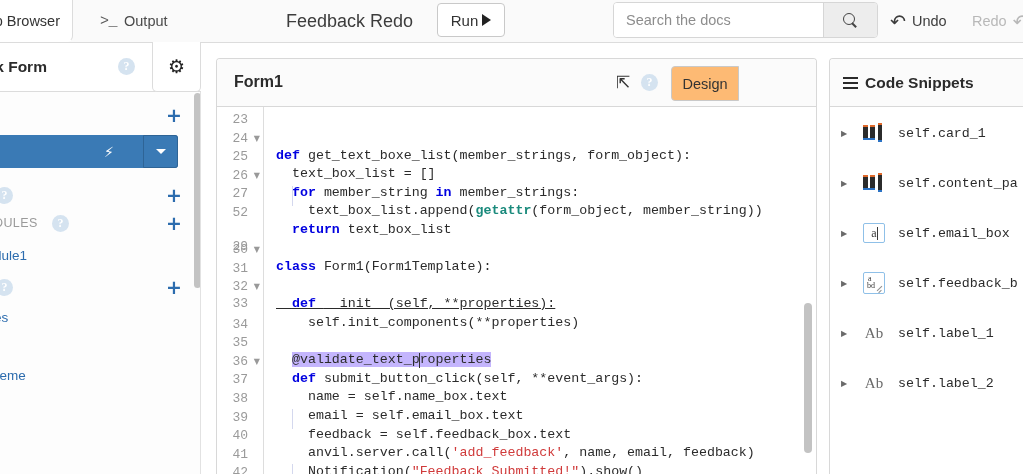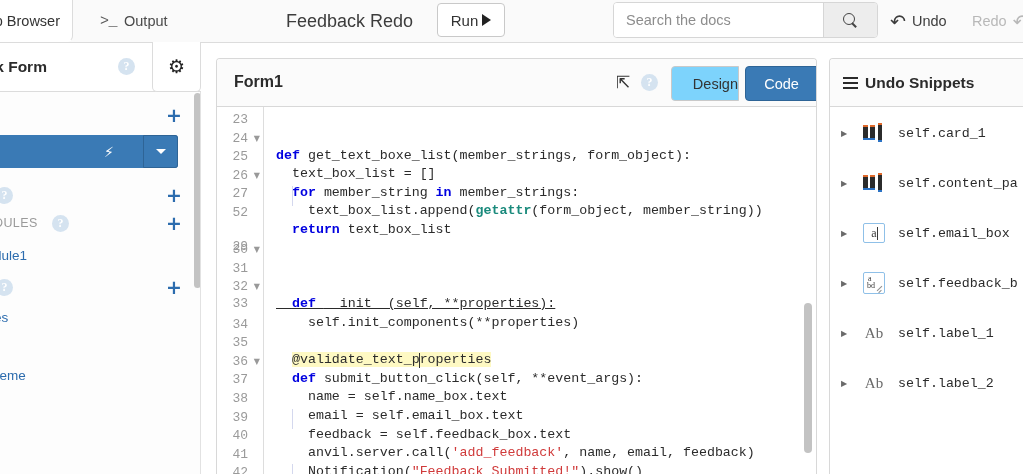--- a/index.html
+++ b/index.html
@@ -248,25 +248,24 @@
   }
   #ed-help-pos { position: absolute; left: 424px; top: 15px; }
 
   .seg {
     position: absolute; top: 7px; height: 35px;
     display: flex; align-items: center; justify-content: center;
     font-size: 14.5px; cursor: pointer;
   }
   #seg-design {
     left: 454px; width: 68px;
-    background: #7dd3fc;
+    background: #fdba74;
     border: 1px solid #c9c9c9;
     border-radius: 4px 0 0 4px;
     color: #333;
-    justify-content: flex-end;
   }
   #seg-code {
     left: 528px; width: 73px;
     background: #3a7ab5;
     border: 1px solid #2e6496;
     border-radius: 4px 0 0 4px;
     color: #ffffff;
   }
 
   #code-area {
@@ -299,21 +298,21 @@
     position: absolute; left: 12px;
     font-family: "Liberation Mono", monospace;
     font-size: 13.3px;
     line-height: 18.6px;
     color: #2b2b2b;
     white-space: pre;
   }
   .kw { color: #0000e0; font-weight: bold; }
   .bi { color: #1a8a7c; font-weight: bold; }
   .str { color: #d03a3a; }
-  .sel { background: #fef9c3; }
+  .sel { background: #c4b5fd; }
   .indent-guide {
     position: absolute; width: 1px; background: #d4d8ee;
   }
   #text-caret {
     position: absolute; width: 1px; height: 15px;
     background: #333;
   }
   #code-scrollbar {
     position: absolute; left: 587px; top: 196px;
     width: 8px; height: 150px;
@@ -538,23 +537,20 @@
 <div id="editor">
 
   <div id="ed-header">
     <div id="ed-title">Form1</div>
     <div id="ed-expand">⇱</div>
     <div id="ed-help-pos">
       <div class="qmark">?</div>
     </div>
     <div class="seg" id="seg-design">
       <span>Design</span>
-    </div>
-    <div class="seg" id="seg-code">
-      <span>Code</span>
     </div>
   </div>
 
   <div id="code-area">
     <div id="gutter">
         <div class="ln" style="top: 4px;">23</div>
         <div class="ln" style="top: 22.6px;">24</div>
         <div class="fold" style="top: 22.6px;">▼</div>
         <div class="ln" style="top: 41.2px;">25</div>
         <div class="ln" style="top: 59.8px;">26</div>
@@ -580,20 +576,21 @@
         <div class="ln" style="top: 357.4px;">42</div>
       </div>
     <div id="code-lines">
         <div class="cl" style="top: 4px;"></div>
         <div class="cl" style="top: 22.6px;"><span class="kw">def </span><span>get_text_boxe_list(member_strings, form_object):</span></div>
         <div class="cl" style="top: 41.2px;"><span>  text_box_list = []</span></div>
         <div class="cl" style="top: 59.8px;"><span>  </span><span class="kw">for </span><span>member_string </span><span class="kw">in </span><span>member_strings:</span></div>
         <div class="cl" style="top: 78.4px;"><span>    text_box_list.append(</span><span class="bi">getattr</span><span>(form_object, member_string))</span></div>
         <div class="cl" style="top: 97px;"><span>  </span><span class="kw">return </span><span>text_box_list</span></div>
         <div class="cl" style="top: 115.6px;"></div>
+        <div class="cl" style="top: 134.2px;"><span class="kw">class </span><span>Form1(Form1Template):</span></div>
         <div class="cl" style="top: 152.8px;"></div>
         <div class="cl" style="top: 171.4px; text-decoration: underline;"><span>  </span><span class="kw">def </span><span>__init__(self, **properties):</span></div>
         <div class="cl" style="top: 190px;"><span>    self.init_components(**properties)</span></div>
         <div class="cl" style="top: 208.6px;"></div>
         <div class="cl" style="top: 227.2px;"><span>  </span><span class="sel">@validate_text_properties</span></div>
         <div class="cl" style="top: 245.8px;"><span>  </span><span class="kw">def </span><span>submit_button_click(self, **event_args):</span></div>
         <div class="cl" style="top: 264.4px;"><span>    name = self.name_box.text</span></div>
         <div class="cl" style="top: 283px;"><span>    email = self.email_box.text</span></div>
         <div class="cl" style="top: 301.6px;"><span>    feedback = self.feedback_box.text</span></div>
         <div class="cl" style="top: 320.2px;"><span>    anvil.server.call(</span><span class="str">'add_feedback'</span><span>, name, email, feedback)</span></div>
@@ -608,21 +605,21 @@
   </div>
 </div>
 
 <div id="snippets">
   <div id="sn-header">
     <div id="sn-burger">
         <i></i>
         <i></i>
         <i></i>
       </div>
-    <div id="sn-title">Undo Snippets</div>
+    <div id="sn-title">Code Snippets</div>
   </div>
   <div id="sn-list">
       <div class="sn-item" style="top: 2px;">
         <span class="sn-arrow">▶</span>
         <span class="sn-icon">
           <span class="ico-card">
             <i class="blk b1"></i>
             <i class="blk b2"></i>
             <i class="blk b3"></i>
             <i class="o1"></i>

